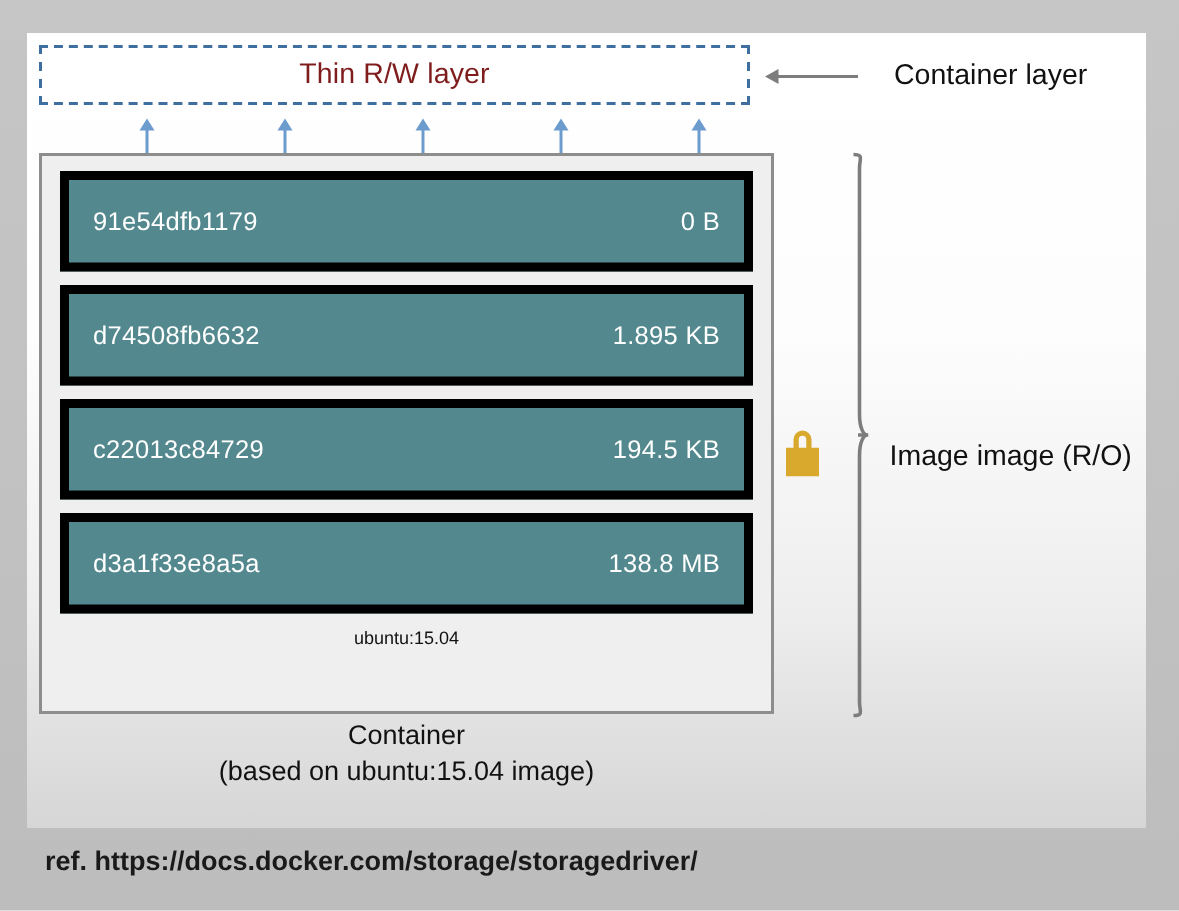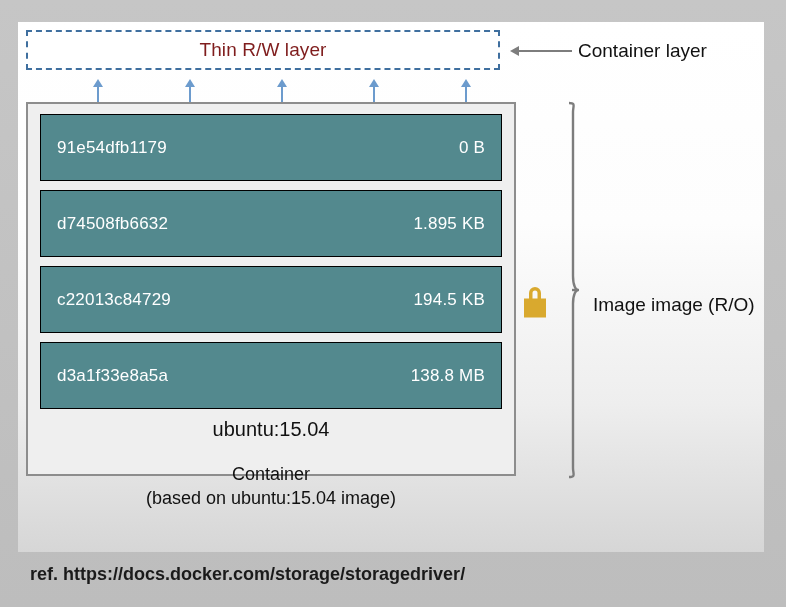--- a/index.html
+++ b/index.html
@@ -45,21 +45,21 @@
     letter-spacing: .1px;
   }
 
   
   #container-callout {
     position: absolute;
     left: 492px;
     top: 18px;
     display: flex;
     align-items: center;
-    gap: 6px;
+    gap: 24px;
   }
   #container-callout .arrow-wrap {
     position: relative;
     width: 62px;
     height: 12px;
   }
   #container-callout .shaft {
     position: absolute;
     left: 7px;
     top: 5px;
@@ -130,35 +130,35 @@
     border: 2px solid #8d8d8d;
     background: #efefef;
     padding: 10px 12px 0 12px;
   }
 
   .layer {
     position: relative;
     height: 67px;
     margin-bottom: 9px;
     background: #53898e;
-    border: 1px solid #000000;
+    border: 6px solid #000000;
     box-sizing: border-box;
     display: flex;
     align-items: center;
     justify-content: space-between;
     padding: 0 16px;
     color: #ffffff;
     font-size: 17px;
   }
   .layer .layer-id { letter-spacing: .2px; }
   .layer .layer-size { letter-spacing: .2px; }
 
   #image-name {
     text-align: center;
-    font-size: 20px;
+    font-size: 12px;
     color: #111111;
     margin-top: 2px;
   }
 
   
   #padlock {
     position: absolute;
     left: 500px;
     top: 258px;
     width: 34px;
@@ -179,21 +179,21 @@
     top: 272px;
     font-size: 19px;
     color: #111111;
     white-space: nowrap;
   }
 
   
   #caption {
     position: absolute;
     left: 8px;
-    top: 440px;
+    top: 456px;
     width: 490px;
     text-align: center;
     font-size: 18px;
     color: #111111;
     line-height: 1.35;
   }
 
   
   #footer-ref {
     position: absolute;

